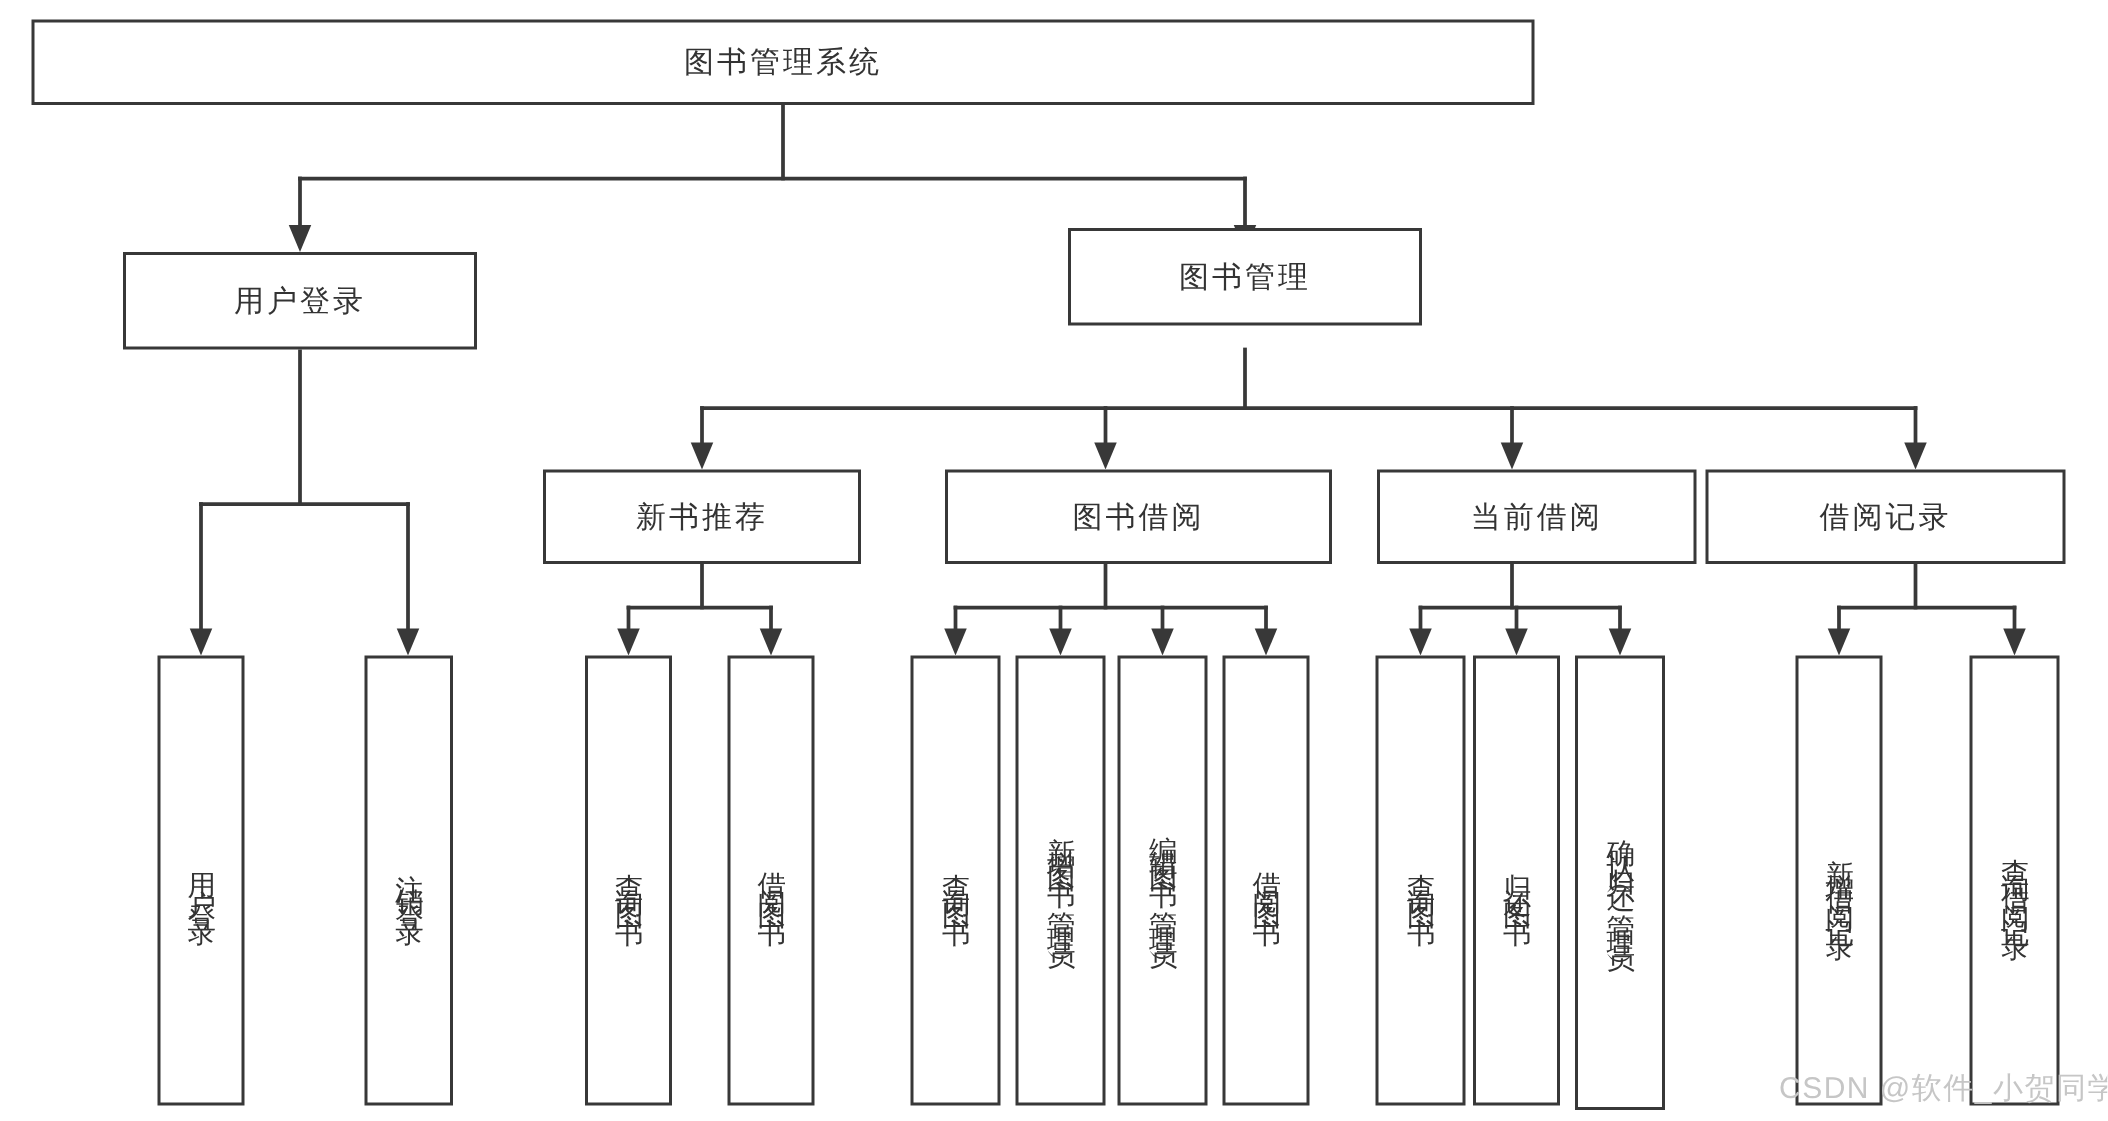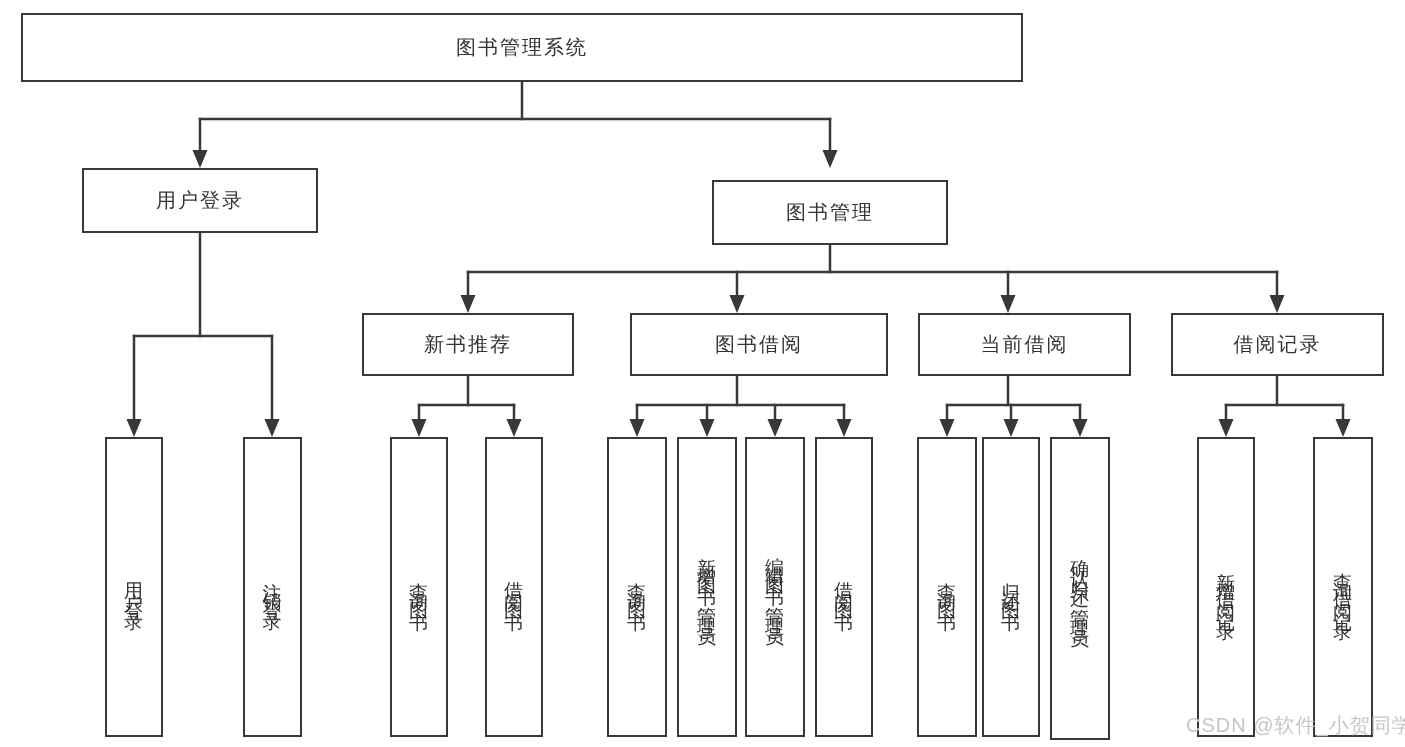--- a/index.html
+++ b/index.html
@@ -115,41 +115,41 @@
       <polygon points="767.5,419 782.5,419 775,437"></polygon>
       <polygon points="836.5,419 851.5,419 844,437"></polygon>
       <polygon points="939.5,419 954.5,419 947,437"></polygon>
       <polygon points="1003.5,419 1018.5,419 1011,437"></polygon>
       <polygon points="1072.5,419 1087.5,419 1080,437"></polygon>
       <polygon points="1218.5,419 1233.5,419 1226,437"></polygon>
       <polygon points="1335.5,419 1350.5,419 1343,437"></polygon>
     </g>
   </svg>
 
-  <div class="box" style="left:21px; top:13px; width:1002px; height:69px;">
+  <div class="box" style="left:21px; top:13px; width:1002px; height:57px;">
     <span class="h-label">图书管理系统</span>
   </div>
 
   <div class="box" style="left:82px; top:168px; width:236px; height:65px;">
     <span class="h-label">用户登录</span>
   </div>
-  <div class="box" style="left:712px; top:180px; width:236px; height:65px;">
+  <div class="box" style="left:712px; top:152px; width:236px; height:65px;">
     <span class="h-label">图书管理</span>
   </div>
 
   <div class="box" style="left:362px; top:313px; width:212px; height:63px;">
     <span class="h-label">新书推荐</span>
   </div>
   <div class="box" style="left:630px; top:313px; width:258px; height:63px;">
     <span class="h-label">图书借阅</span>
   </div>
   <div class="box" style="left:902px; top:313px; width:213px; height:63px;margin-left:16px;">
     <span class="h-label">当前借阅</span>
   </div>
-  <div class="box" style="left:1171px; top:313px; width:213px; height:63px;">
+  <div class="box" style="left:1137px; top:313px; width:240px; height:63px;">
     <span class="h-label">借阅记录</span>
   </div>
 
   <div class="box" style="left:105px; top:437px; width:58px; height:300px;">
     <span class="v-label">用户登录</span>
   </div>
   <div class="box" style="left:243px; top:437px; width:59px; height:300px;">
     <span class="v-label">注销登录</span>
   </div>
 

